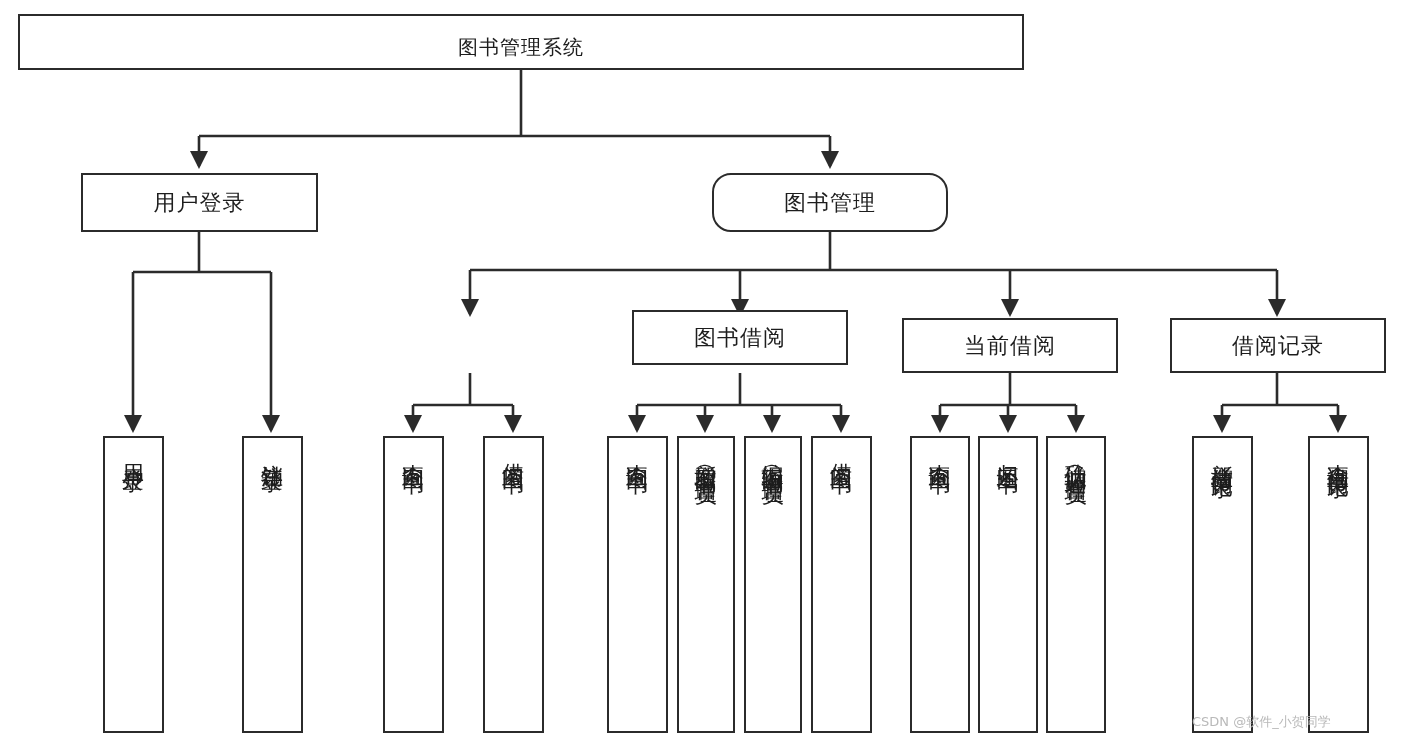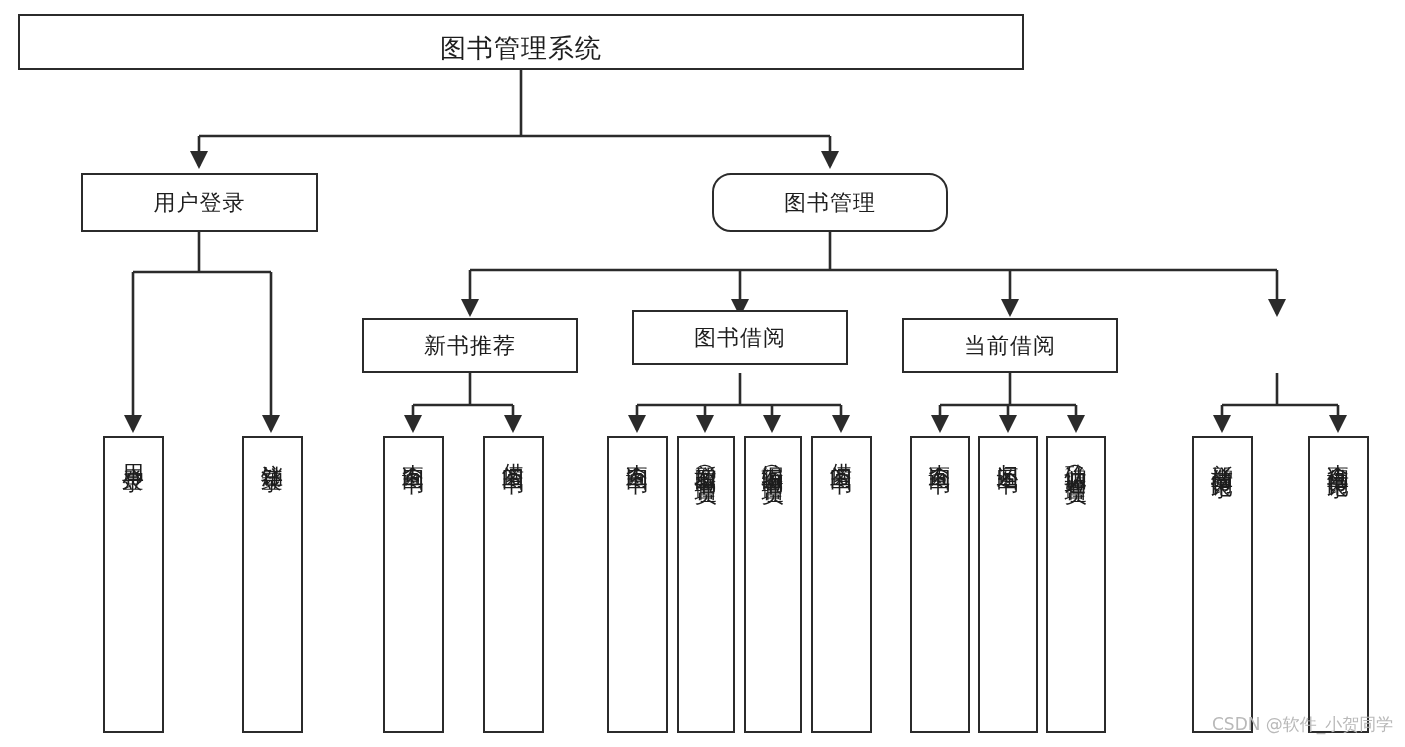--- a/index.html
+++ b/index.html
@@ -52,31 +52,30 @@
     padding-top: 8px;
   }
   .node.vertical .node-label {
     writing-mode: vertical-rl;
     text-orientation: upright;
     font-size: 22px;
     letter-spacing: 3px;
     line-height: 1.05;
     white-space: nowrap;
   }
-  #node-root .node-label { font-size: 26px; margin-top: 12px; }
+  #node-root .node-label { font-size: 20px; margin-top: 12px; }
   .watermark {
     position: absolute;
     left: 1192px;
     top: 713px;
-    font-size: 17px;
+    font-size: 13px;
     color: #b9b9b9;
     white-space: nowrap;
     z-index: 3;
     font-family: "DejaVu Sans", "Liberation Sans", sans-serif;
-    padding-left: 20px;
   }
 </style>
 </head>
 <body>
 
 <div id="diagram-root">
 
   <svg id="diagram-svg" viewBox="0 0 1405 747" xmlns="http://www.w3.org/2000/svg">
     <defs>
       <marker id="arrow" viewBox="0 0 12 12" refX="10" refY="6" markerWidth="7" markerHeight="7" orient="auto-start-reverse">
@@ -132,32 +131,32 @@
   </div>
 
   <div class="node horizontal" style="left:81px; top:173px; width:237px; height:59px;">
     <span class="node-label">用户登录</span>
   </div>
 
   <div class="node horizontal" style="left:712px; top:173px; width:236px; height:59px;border-radius:19px;">
     <span class="node-label">图书管理</span>
   </div>
 
-  <div class="node horizontal" style="left:362px; top:318px; width:216px; height:55px;">
-    <span class="node-label">新书推荐</span>
-  </div>
 
   <div class="node horizontal" style="left:632px; top:310px; width:216px; height:55px;">
     <span class="node-label">图书借阅</span>
   </div>
 
   <div class="node horizontal" style="left:902px; top:318px; width:216px; height:55px;">
     <span class="node-label">当前借阅</span>
   </div>
 
+  <div class="node horizontal" style="left:1170px; top:318px; width:216px; height:55px;">
+    <span class="node-label">借阅记录</span>
+  </div>
 
   <div class="node vertical" style="left:103px; top:436px; width:61px; height:297px;">
     <span class="node-label">用户登录</span>
   </div>
 
   <div class="node vertical" style="left:242px; top:436px; width:61px; height:297px;">
     <span class="node-label">注销登录</span>
   </div>
 
   <div class="node vertical" style="left:383px; top:436px; width:61px; height:297px;">

